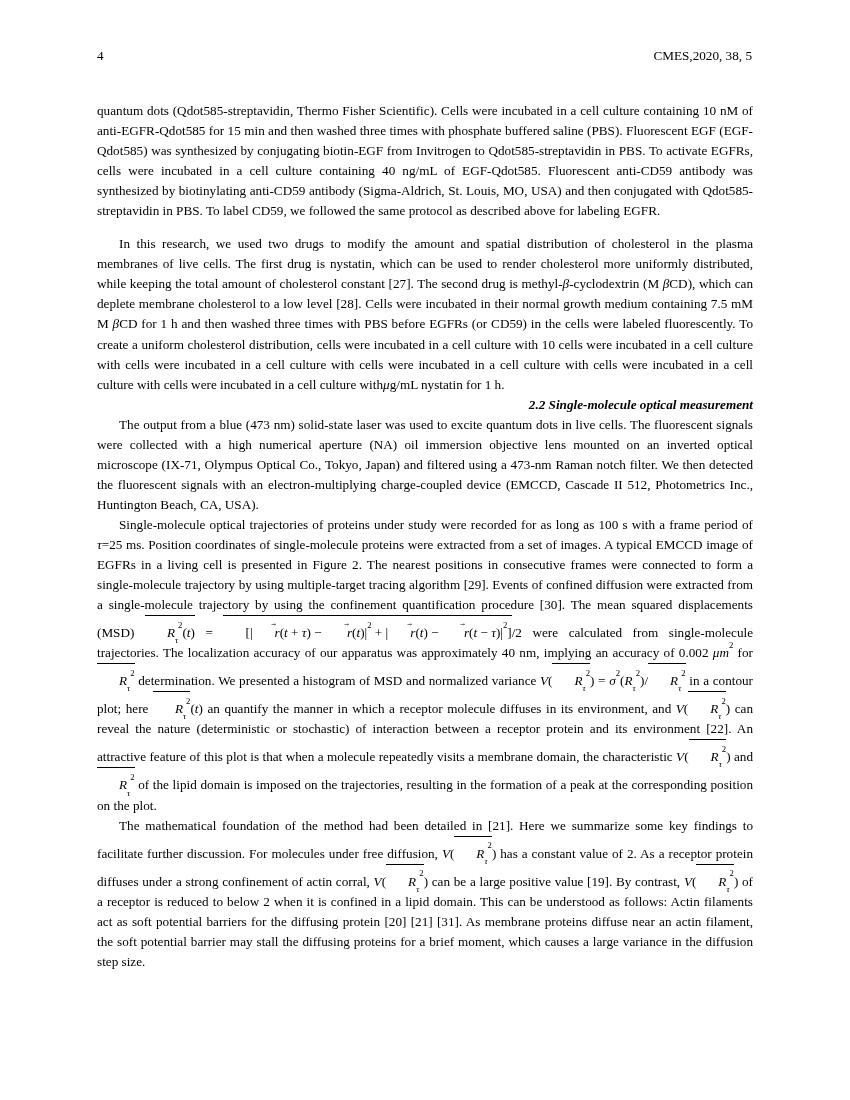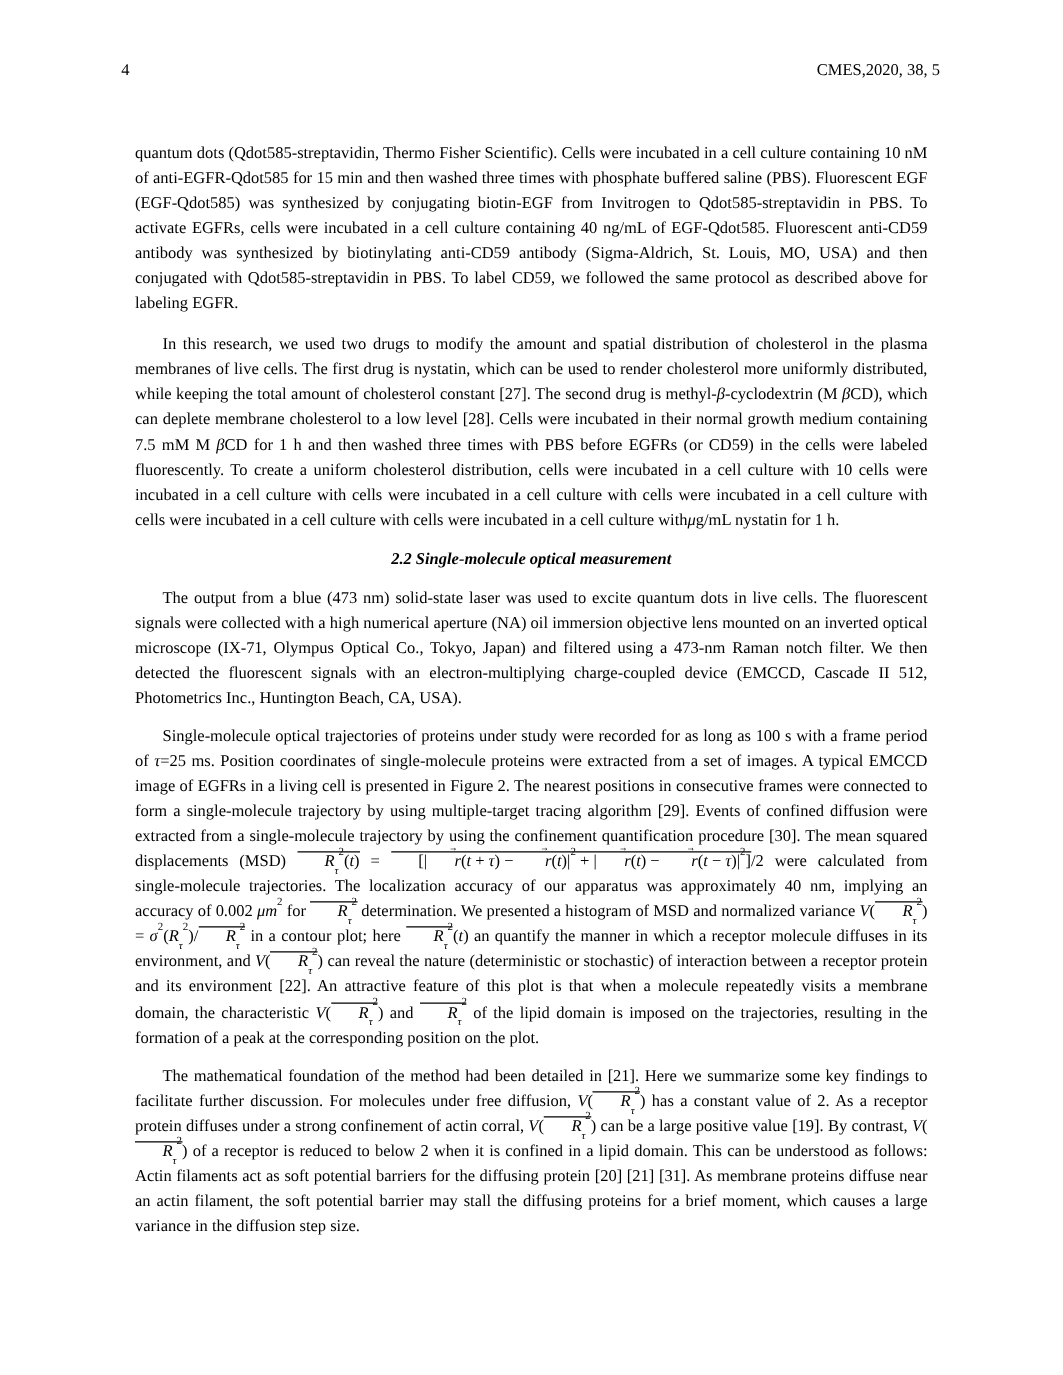--- a/index.html
+++ b/index.html
@@ -38,61 +38,61 @@
   .running-head .journal-ref {
     white-space: nowrap;
   }
   .body-col {
     position: absolute;
     left: 97px;
     top: 101px;
     width: 656px;
   }
   p.para {
-    margin: 11px;
+    margin: 0;
     font-size: 13.2px;
     line-height: 20.05px;
     text-align: justify;
     text-justify: inter-word;
     hyphens: none;
     -webkit-hyphens: none;
   }
   p.para.indent {
     text-indent: 22px;
   }
   p.gap-before {
     margin-top: 13px;
   }
   h2.section-heading {
     margin: 0;
     font-size: 13.2px;
     line-height: 20.05px;
     font-weight: bold;
     font-style: italic;
-    text-align: center;
+    text-align: right;
   }
   .sec-space-before { margin-top: 19px; }
   .sec-space-after  { margin-top: 3px; }
 
   
   .mi {
     font-style: italic;
   }
   sub, sup {
     font-size: 66%;
     line-height: 0;
     position: relative;
     font-style: italic;
   }
   sub { bottom: -0.28em; }
   sup { top: -0.48em; }
   sup.num, sub.num { font-style: normal; }
   .ovl {
     border-top: 1px solid #000;
-    padding-top: 0px;
+    padding-top: 10px;
     display: inline-block;
     line-height: 1.0;
   }
   .vec {
     position: relative;
     display: inline-block;
     font-style: italic;
   }
   .vec::after {
     content: "\2192";

